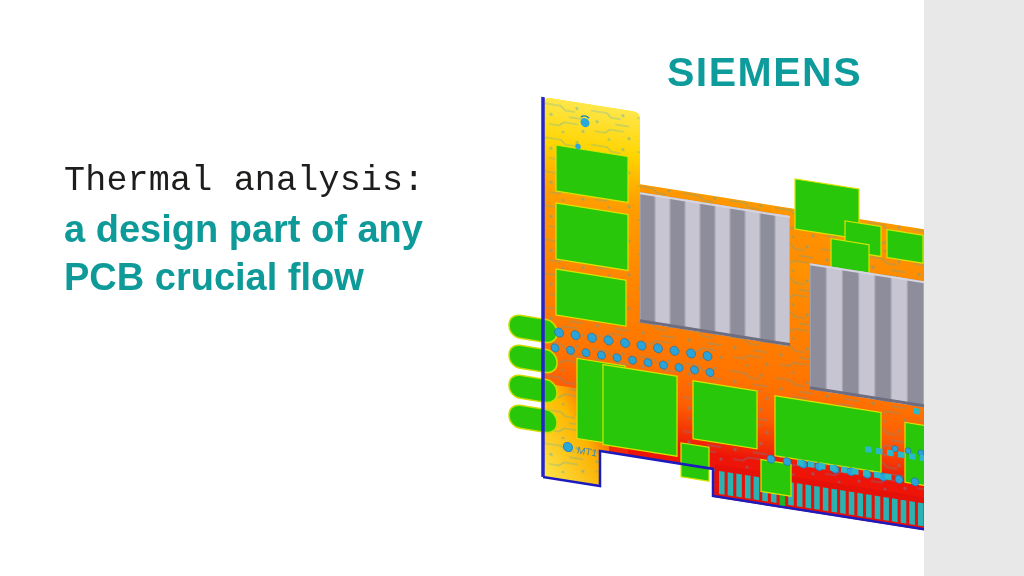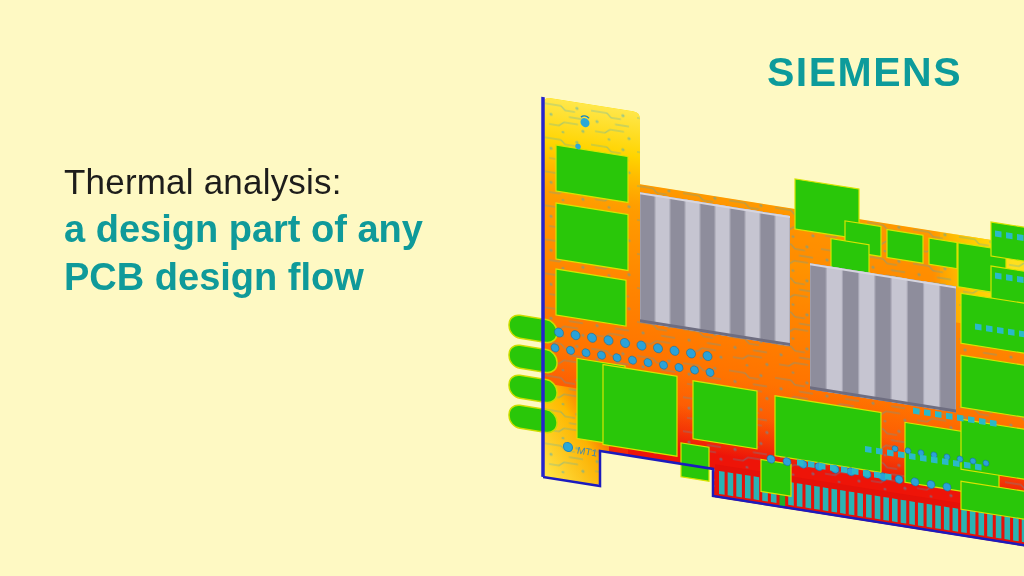--- a/index.html
+++ b/index.html
@@ -1,46 +1,46 @@
 <!DOCTYPE html>
 <html><head>
 <meta charset="utf-8">
 <style>
   html,body{margin:0;padding:0;background:#e8e8e8;}
   .stage{
-    position:relative;width:1024px;height:576px;background:#fef9c3;
+    position:relative;width:924px;height:576px;background:#ffffff;
     overflow:hidden;font-family:"Liberation Sans",sans-serif;
   }
   .brand-logo{
     position:absolute;top:52px;right:62px;
     font-size:41px;font-weight:700;letter-spacing:1.5px;
     color:#0d9b9b;line-height:1;
   }
   .headline{position:absolute;left:64px;top:158px;}
   .headline .hl1{
     font-size:35px;font-weight:400;color:#1d1d1b;
-    line-height:47px;letter-spacing:0.2px;
+    line-height:47px;letter-spacing:0.2px;font-family:Liberation Mono, monospace;
   }
   .headline .hl2{
     font-size:38px;font-weight:700;color:#0f9a9a;line-height:48px;
   }
   .pcb-wrap{position:absolute;left:504px;top:90px;width:520px;height:486px;}
   svg{display:block;}
 </style>
 </head>
 <body>
 
 <div class="stage">
 
   <div class="brand-logo">SIEMENS</div>
 
   <div class="headline">
     <div class="hl1">Thermal analysis:</div>
     <div class="hl2">a design part of any</div>
-    <div class="hl2">PCB design flow</div>
+    <div class="hl2">PCB crucial flow</div>
   </div>
 
   <div class="pcb-wrap">
   <svg width="520" height="486" viewBox="0 0 520 486">
     <defs>
       <linearGradient id="gBoard" gradientUnits="userSpaceOnUse" x1="0" y1="0" x2="0" y2="380">
         <stop offset="0" stop-color="#ffdf00"></stop>
         <stop offset="0.10" stop-color="#ffc400"></stop>
         <stop offset="0.24" stop-color="#ff9e00"></stop>
         <stop offset="0.46" stop-color="#ff8500"></stop>

